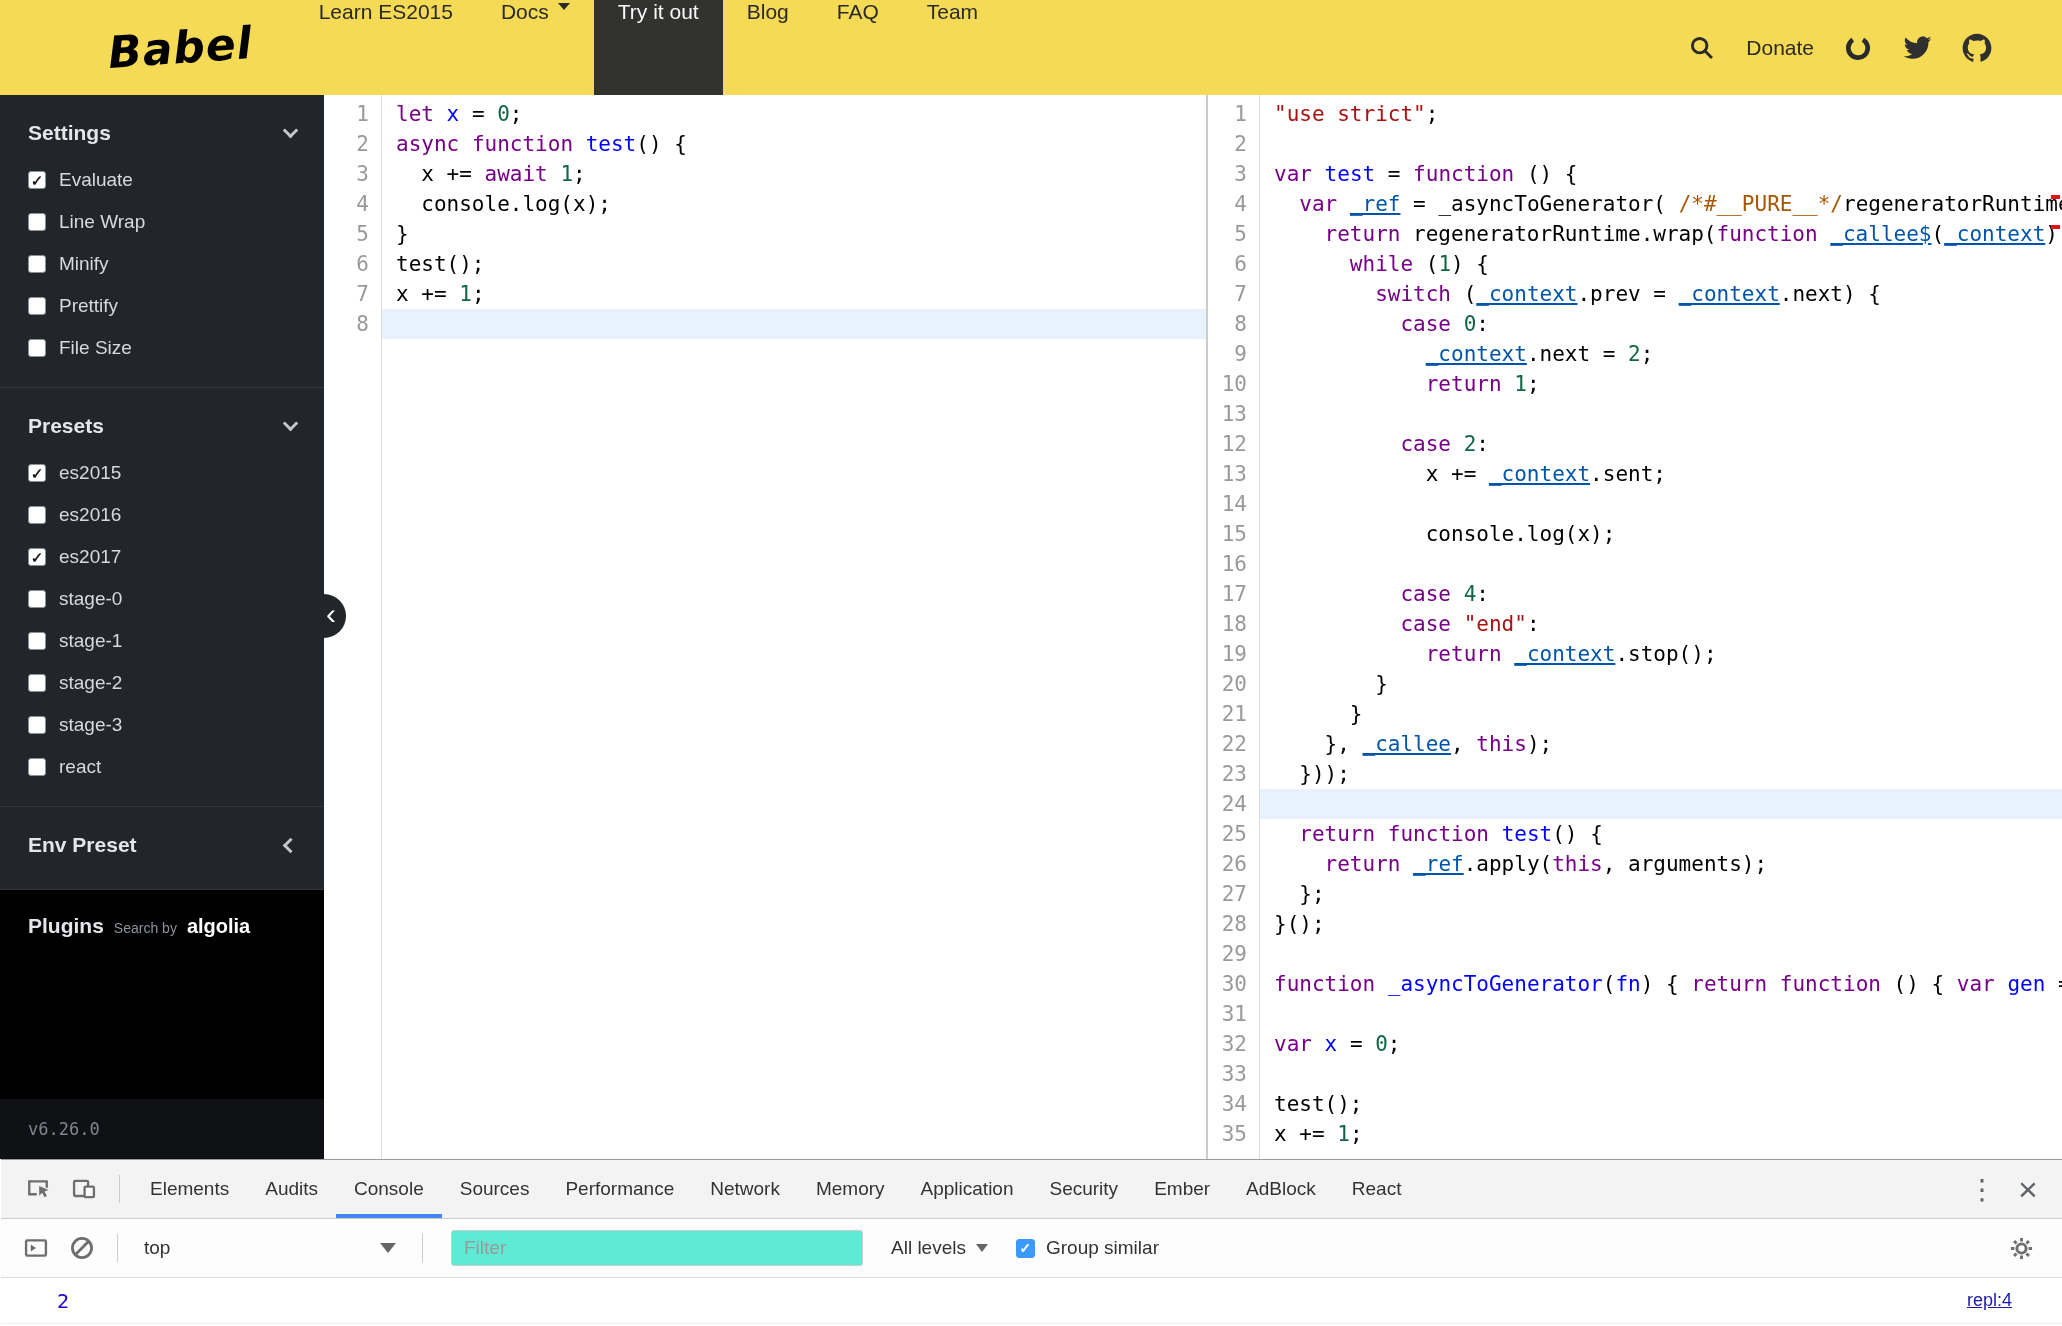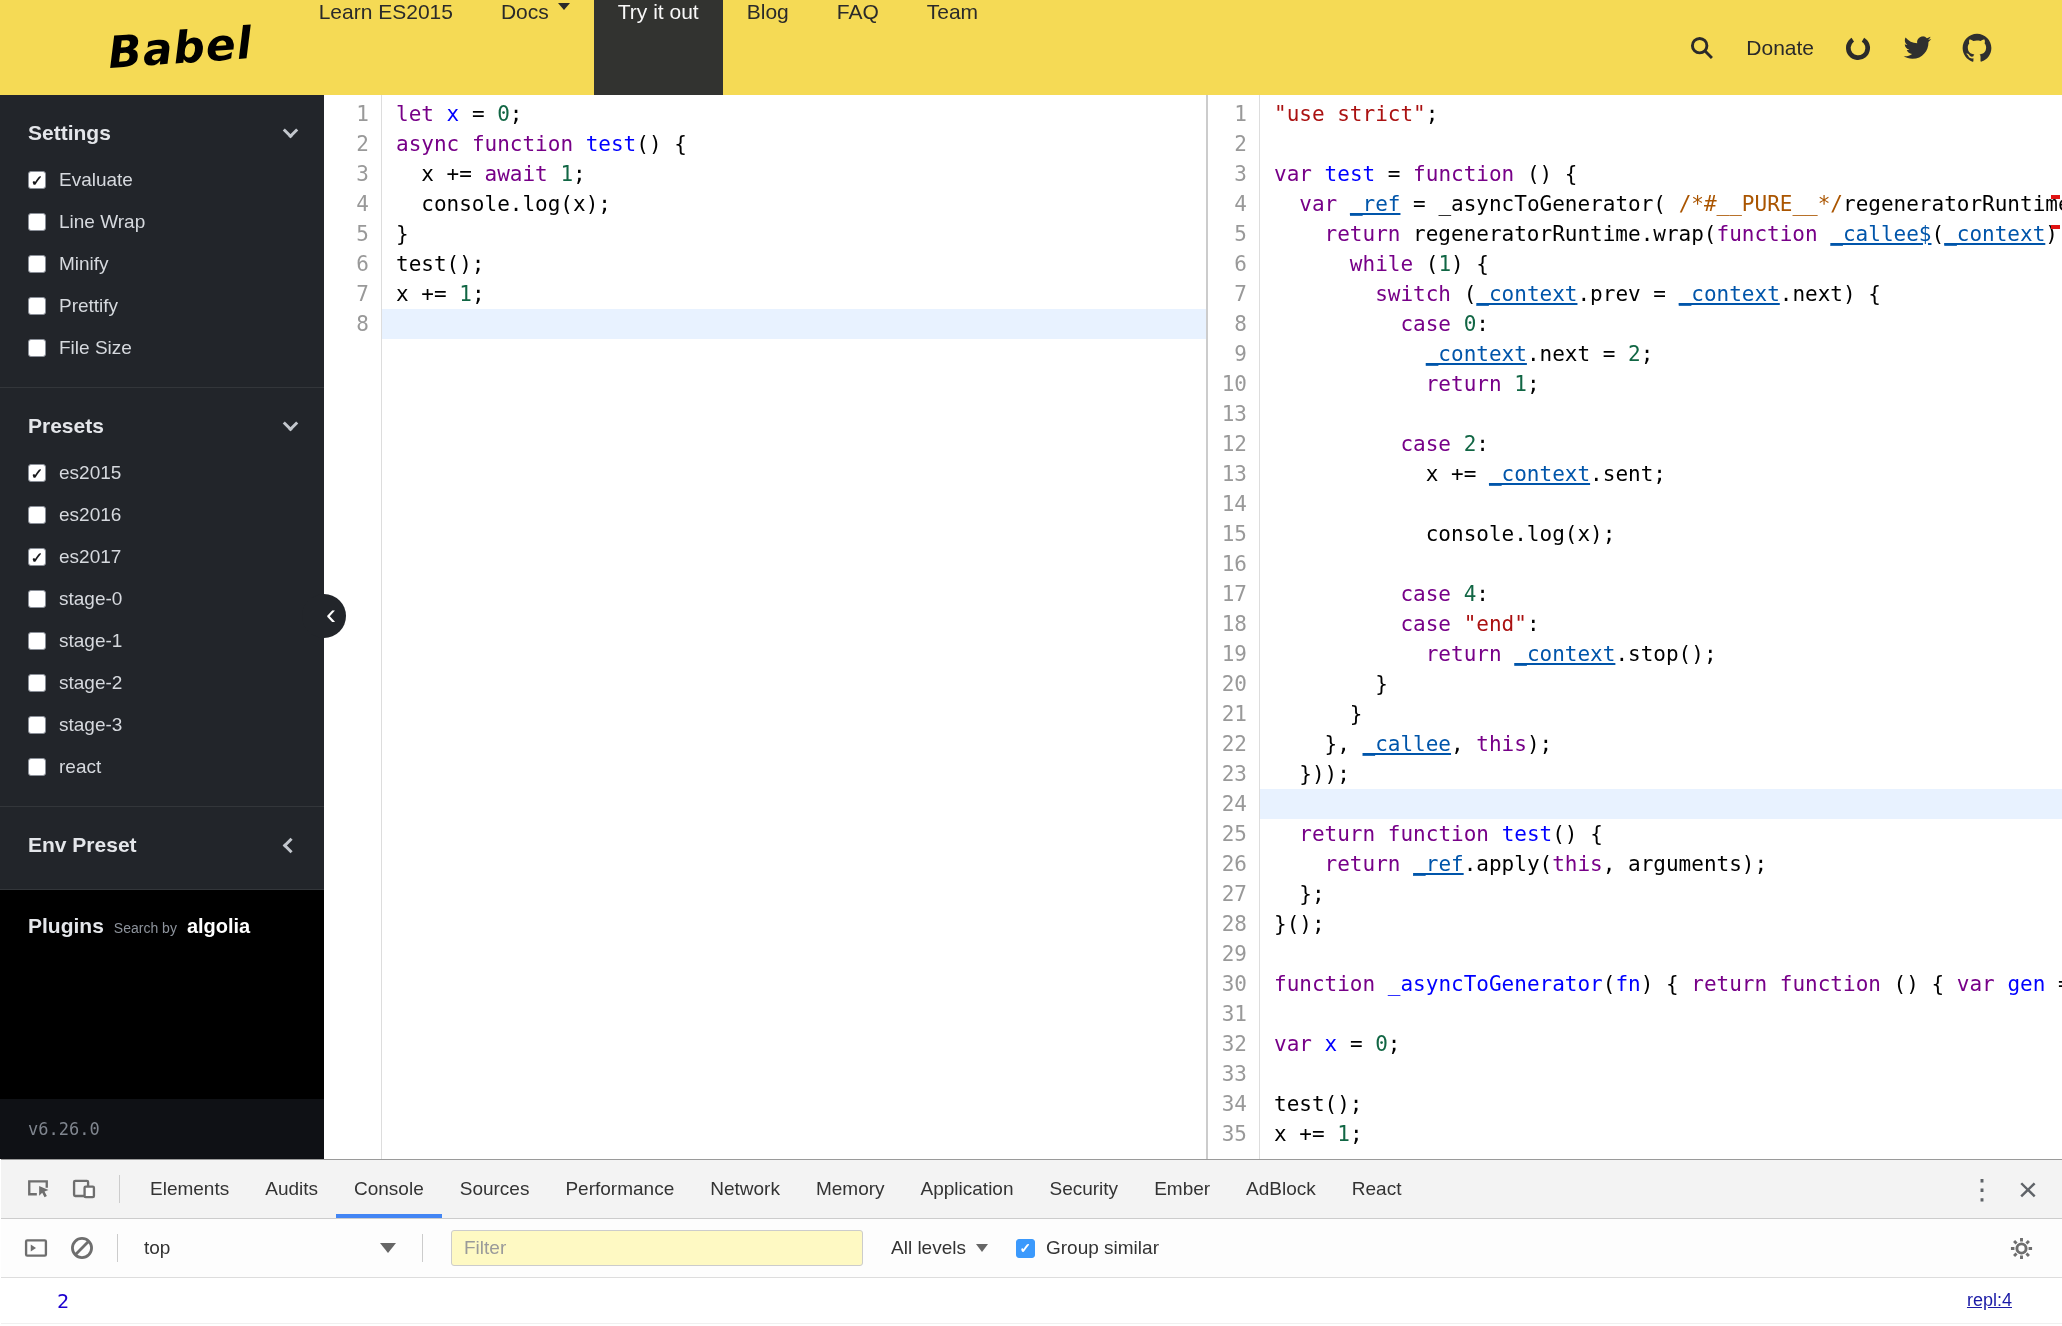--- a/index.html
+++ b/index.html
@@ -68,21 +68,21 @@
   .dt-tabs{display:flex;align-items:stretch;height:100%;}
   .dt-tab{padding:0 18px;font-size:19px;color:#333;display:flex;align-items:center;cursor:pointer;}
   .dt-tab.active{box-shadow:inset 0 -4px 0 #4285f4;}
   .dt-right{margin-left:auto;display:flex;align-items:center;gap:6px;padding-right:14px;}
   .dt-more{font-size:28px;color:#5f6368;width:40px;text-align:center;cursor:pointer;}
   .dt-close{font-size:34px;color:#5f6368;width:40px;text-align:center;cursor:pointer;line-height:1;}
   .dt-toolbar{height:59px;background:#fdfdfd;border-bottom:1px solid #ddd;display:flex;align-items:center;padding-left:12px;flex:none;}
   .ctx-select{display:flex;align-items:center;justify-content:space-between;width:280px;font-size:19px;color:#333;padding:0 14px;cursor:pointer;}
   .tri-down{width:0;height:0;border-left:8px solid transparent;border-right:8px solid transparent;border-top:10px solid #666;}
   .tri-down.small{border-left:6px solid transparent;border-right:6px solid transparent;border-top:8px solid #666;}
-  .filter-input{width:412px;height:36px;border:1px solid #ccc;border-radius:3px;font-size:19px;padding:0 12px;color:#333;margin:0 16px;outline:none;font-family:"Liberation Sans",sans-serif;background:#fef9c3;}
+  .filter-input{width:412px;height:36px;border:1px solid #ccc;border-radius:3px;font-size:19px;padding:0 12px;color:#333;margin:0 16px;outline:none;font-family:"Liberation Sans",sans-serif;background:#5eead4;}
   .filter-input::placeholder{color:#9a9a9a;}
   .levels{display:flex;align-items:center;gap:10px;font-size:19px;color:#333;padding:0 12px;cursor:pointer;}
   .group{display:flex;align-items:center;gap:11px;margin-left:16px;font-size:19px;color:#333;cursor:pointer;}
   .dt-cb{width:19px;height:19px;border:1px solid #aaa;border-radius:3px;background:#fff;display:flex;align-items:center;justify-content:center;font-size:14px;font-weight:bold;color:#fff;}
   .dt-cb.checked{background:#3b99fc;border-color:#3b99fc;}
   .dt-gear{margin-left:auto;margin-right:18px;}
   .dt-console{flex:1;overflow:hidden;background:#fff;}
   .msg-row{display:flex;align-items:center;height:46px;border-bottom:1px solid #f0f0f0;padding:0 50px 0 56px;}
   .msg-value{font-family:"DejaVu Sans Mono",monospace;font-size:20px;color:#1c00cf;}
   .msg-link{margin-left:auto;font-size:18px;color:#1a1aa6;text-decoration:underline;cursor:pointer;}

